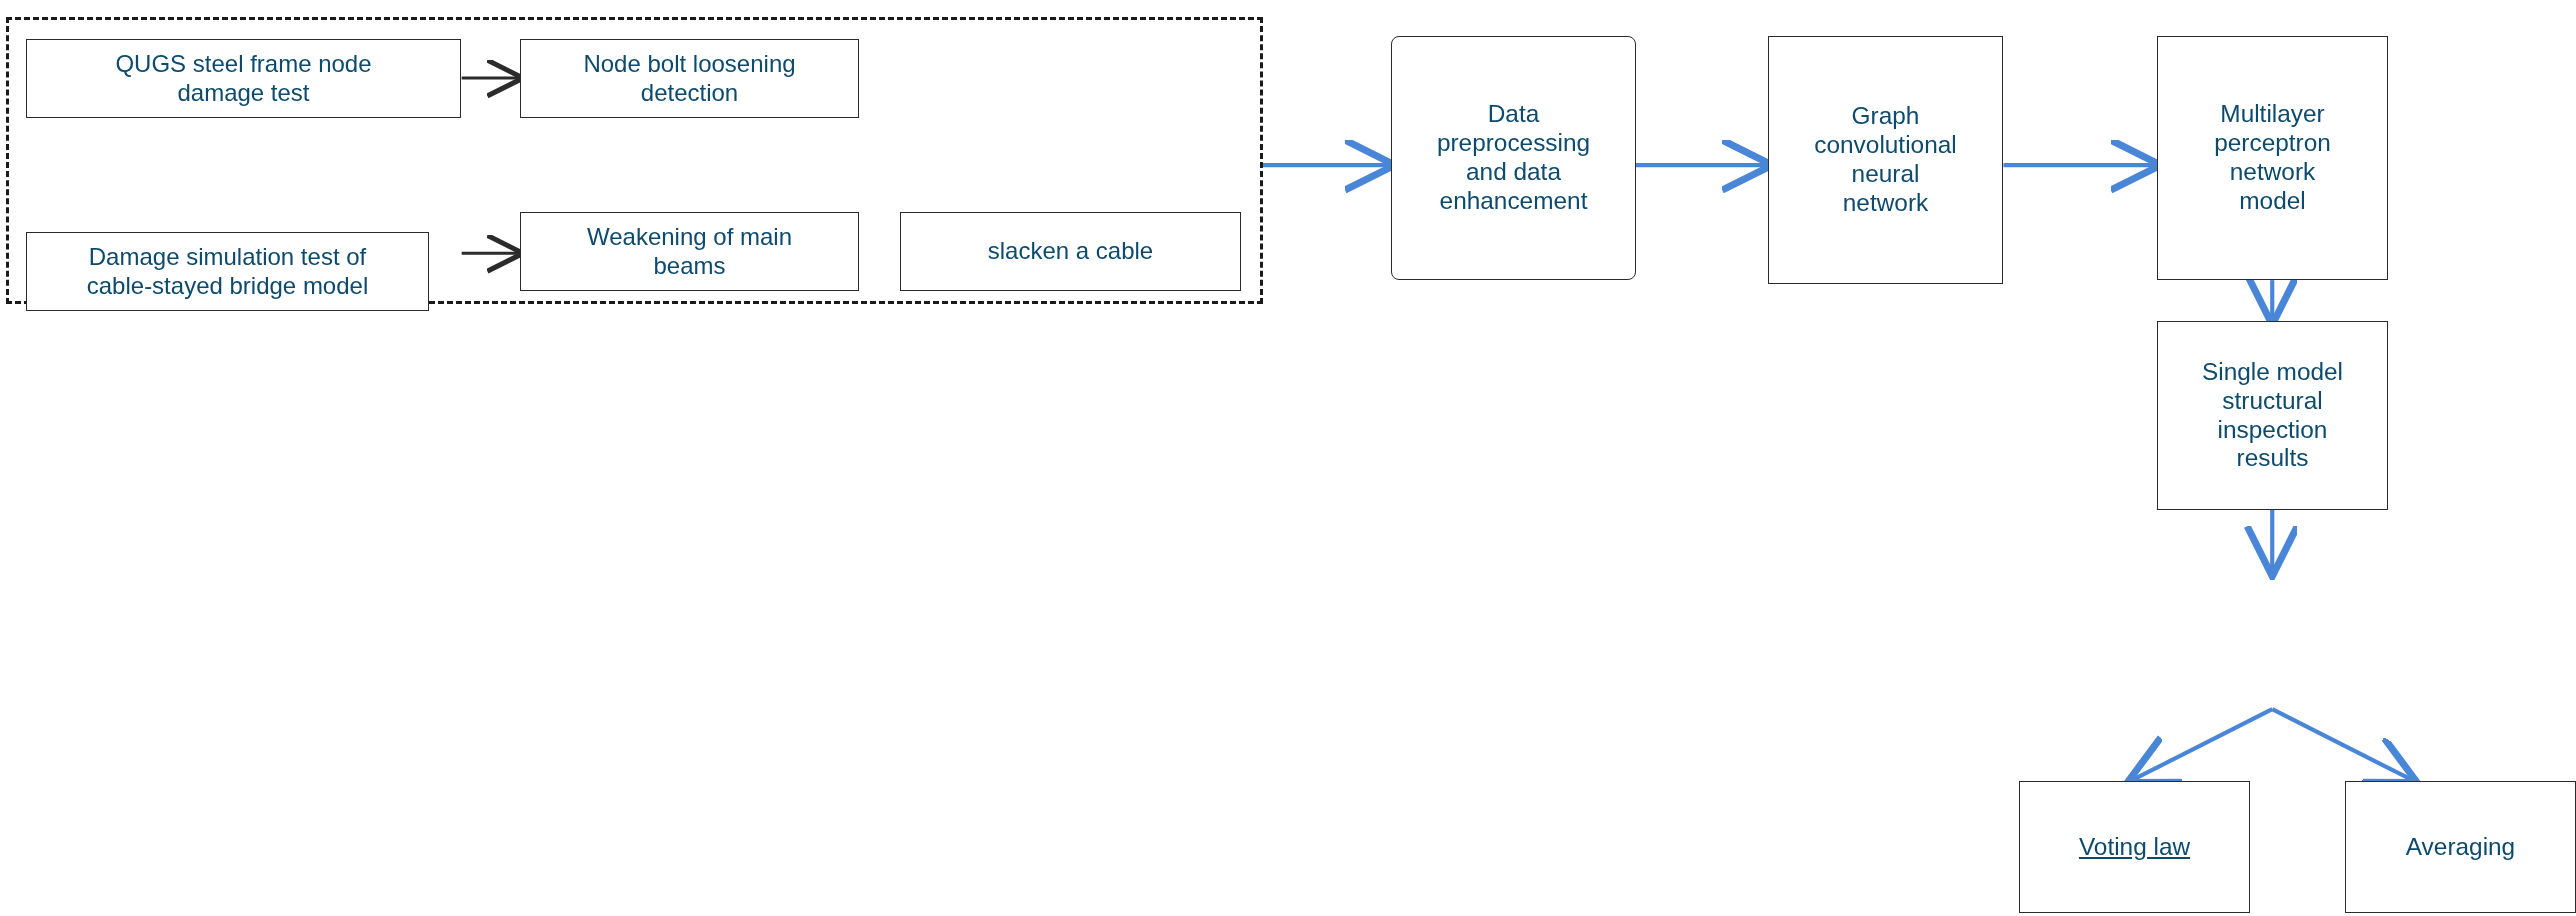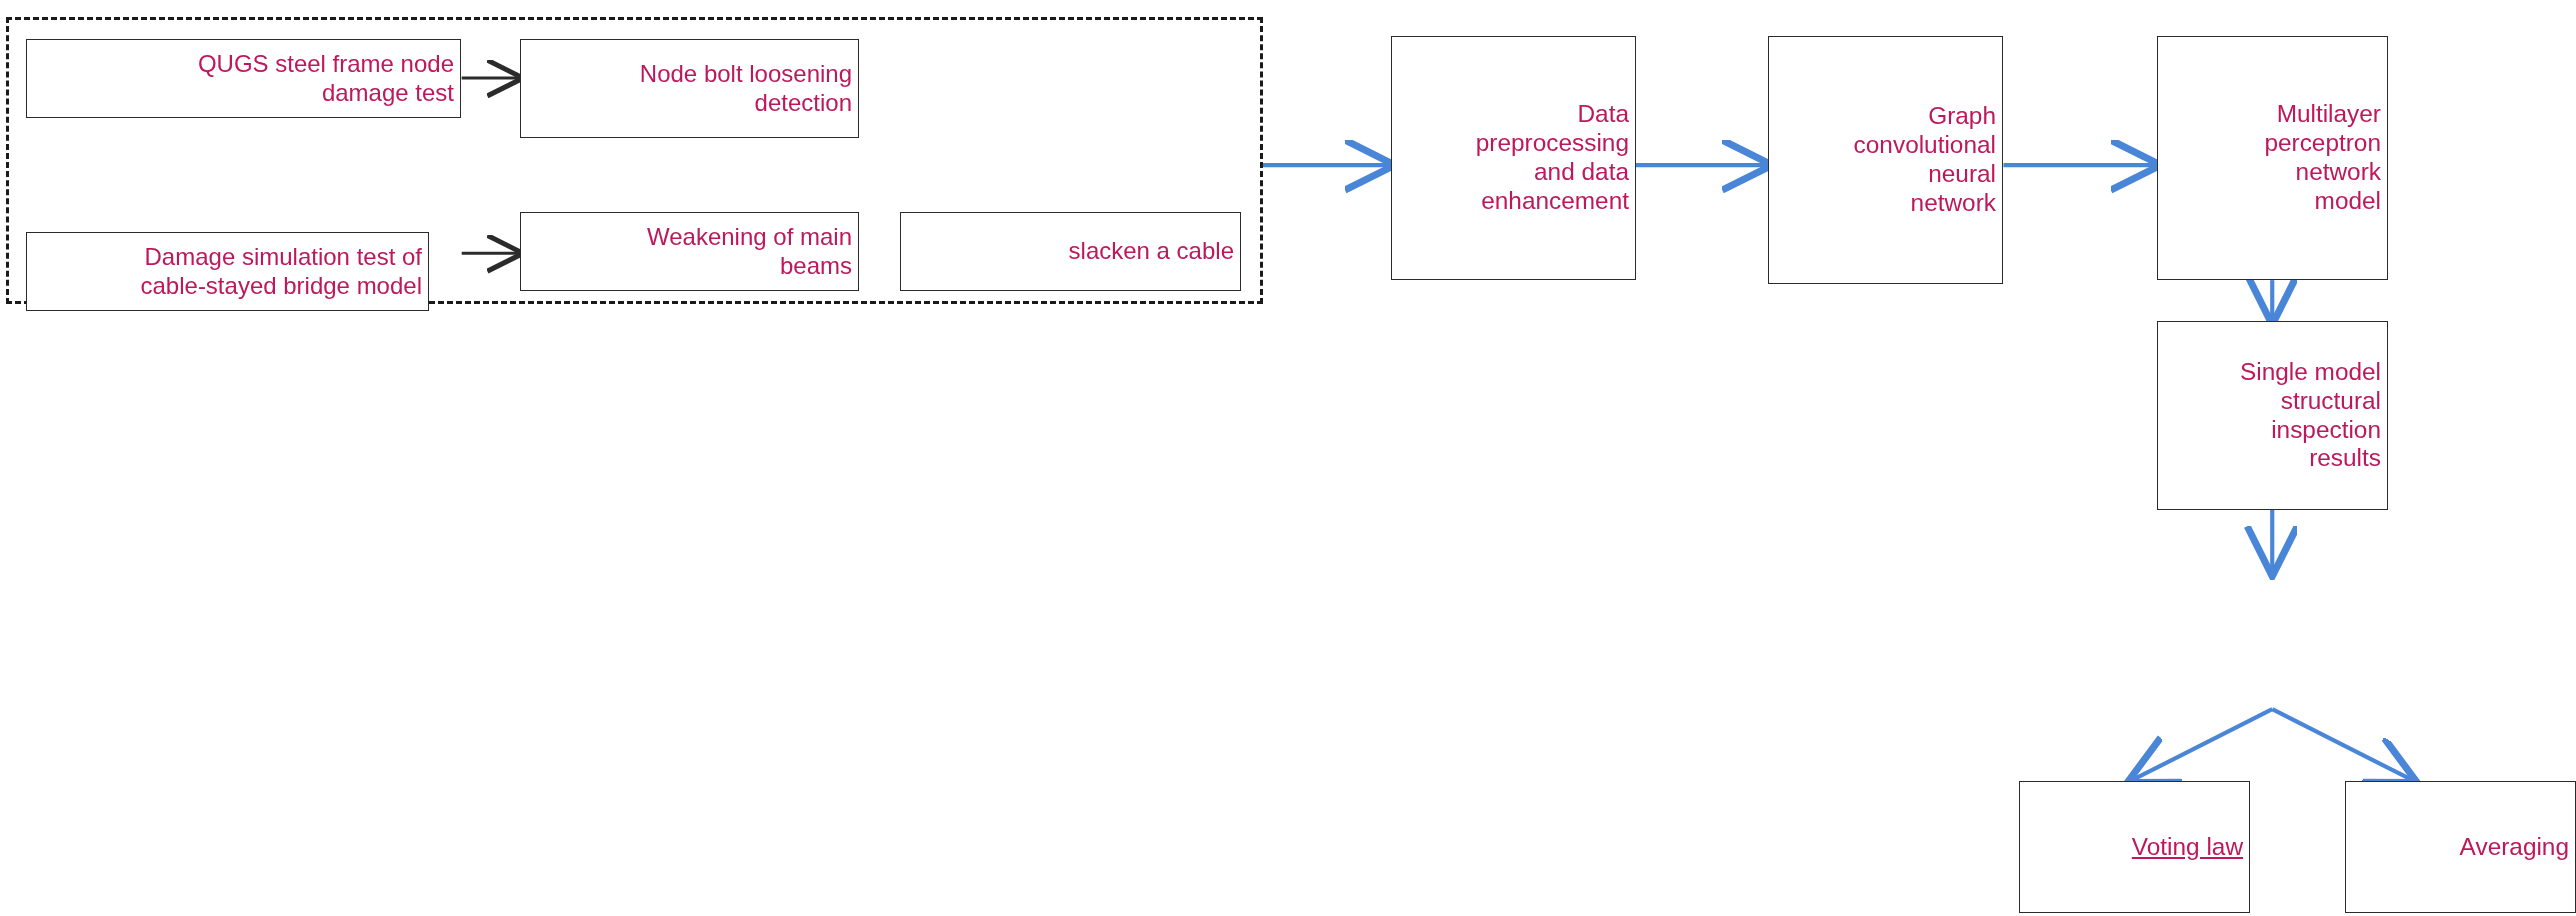--- a/index.html
+++ b/index.html
@@ -28,23 +28,23 @@
   }
   
   .box {
     position: absolute;
     box-sizing: border-box;
     background: #ffffff;
     border: 1.8px solid #2b2b2b;
     display: flex;
     align-items: center;
     justify-content: center;
-    text-align: right;
+    text-align: center;
     line-height: 1.18;
-    color: #be185d;
+    color: #0c4a6e;
   }
   .box .box-label {
     display: block;
     width: 100%;
     padding: 0 6px;
     box-sizing: border-box;
     white-space: pre-line;
   }
   .box.f-40 { font-size: 24px; }
   .box.f-41 { font-size: 24.4px; }
@@ -122,40 +122,40 @@
     </g>
   </svg>
 
   <div class="dashed-group" style="left:6px; top:16.7px; width:1257px; height:287px;"></div>
 
   <div class="box f-40" style="left:26px; top:39px; width:435px; height:79px;">
     <span class="box-label">QUGS steel frame node
 damage test</span>
   </div>
 
-  <div class="box f-40" style="left:520px; top:39px; width:339px; height:99px;">
+  <div class="box f-40" style="left:520px; top:39px; width:339px; height:79px;">
     <span class="box-label">Node bolt loosening
 detection</span>
   </div>
 
   <div class="box f-40" style="left:26px; top:212px; width:403px; height:79px;margin-top:20px;">
     <span class="box-label">Damage simulation test of
 cable-stayed bridge model</span>
   </div>
 
   <div class="box f-40" style="left:520px; top:212px; width:339px; height:79px;">
     <span class="box-label">Weakening of main
 beams</span>
   </div>
 
   <div class="box f-40" style="left:892px; top:212px; width:341px; height:79px;margin-left:8px;">
     <span class="box-label">slacken a cable</span>
   </div>
 
-  <div class="box f-41" style="left:1391px; top:36px; width:245px; height:244px;">
+  <div class="box f-41" style="left:1391px; top:36px; width:245px; height:244px;border-radius:8px;">
     <span class="box-label">Data
 preprocessing
 and data
 enhancement</span>
   </div>
 
   <div class="box f-41" style="left:1768px; top:36px; width:235px; height:248px;">
     <span class="box-label">Graph
 convolutional
 neural

